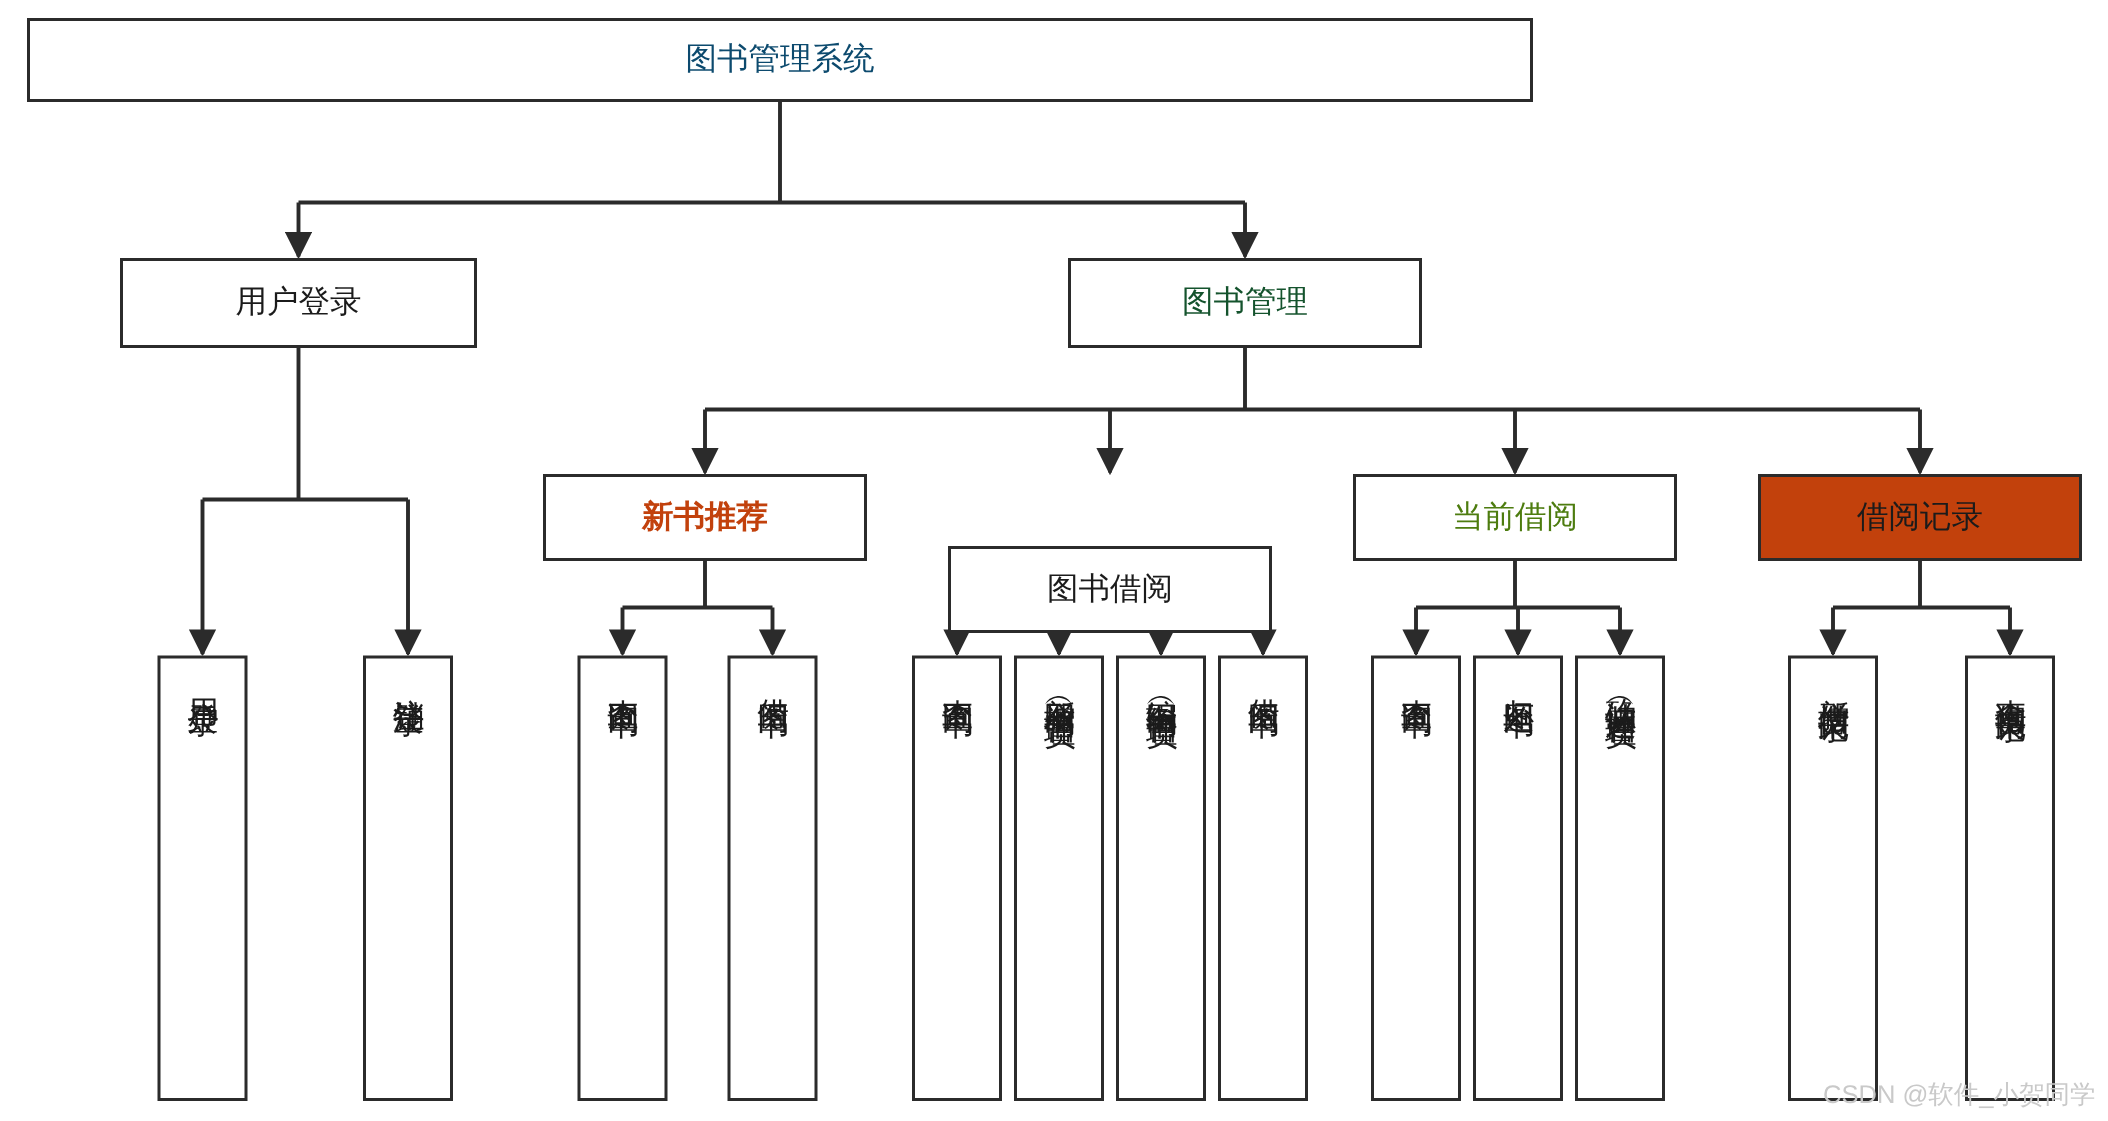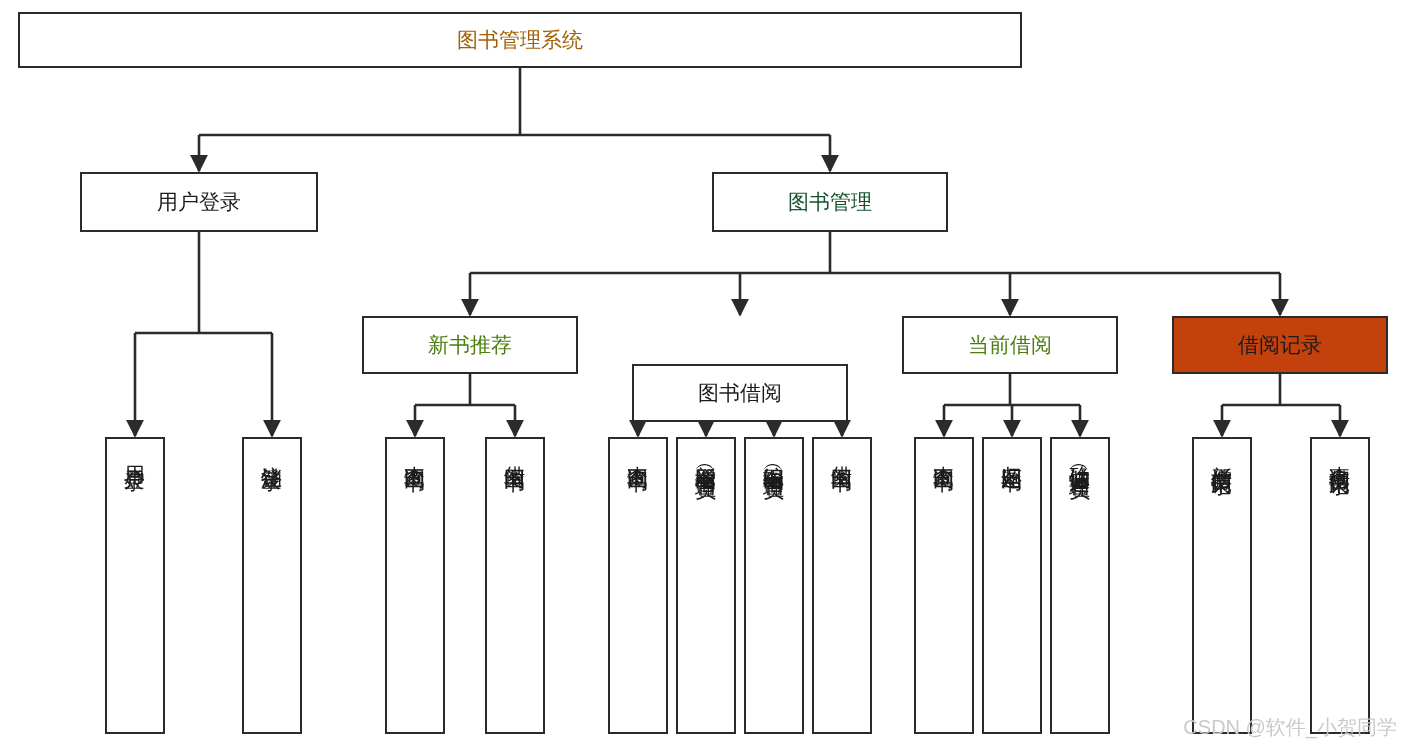--- a/index.html
+++ b/index.html
@@ -55,21 +55,21 @@
     text-orientation: upright;
     font-size: 21px;
     letter-spacing: 2px;
     line-height: 1.0;
     white-space: nowrap;
   }
   #watermark {
     position: absolute;
     right: 8px;
     bottom: 6px;
-    font-size: 20px;
+    font-size: 17px;
     color: #c9c9c9;
     z-index: 5;
     white-space: nowrap;
     user-select: none;
   }
 </style>
 </head>
 <body>
 
 <div id="diagram-root">
@@ -111,30 +111,30 @@
         <line x1="1012" y1="405" x2="1012" y2="436" marker-end="url(#arrowhead)"></line>
         <line x1="1080" y1="405" x2="1080" y2="436" marker-end="url(#arrowhead)"></line>
         <line x1="1280" y1="374" x2="1280" y2="405"></line>
         <line x1="1222" y1="405" x2="1340" y2="405"></line>
         <line x1="1222" y1="405" x2="1222" y2="436" marker-end="url(#arrowhead)"></line>
         <line x1="1340" y1="405" x2="1340" y2="436" marker-end="url(#arrowhead)"></line>
       </g>
   </svg>
 
   <div id="node-layer">
-      <div class="node horizontal" style="left: 18px; top: 12px; width: 1004px; height: 56px; border-color: rgb(43, 43, 43); background: rgb(255, 255, 255); color: #a16207;">
+      <div class="node horizontal" style="left: 18px; top: 12px; width: 1004px; height: 56px; border-color: rgb(43, 43, 43); background: rgb(255, 255, 255); color: #0c4a6e;">
         <span class="node-label">图书管理系统</span>
       </div>
       <div class="node horizontal" style="left: 80px; top: 172px; width: 238px; height: 60px; border-color: rgb(43, 43, 43); background: rgb(255, 255, 255); color: rgb(27, 27, 27);">
         <span class="node-label">用户登录</span>
       </div>
       <div class="node horizontal" style="left: 712px; top: 172px; width: 236px; height: 60px; border-color: rgb(43, 43, 43); background: rgb(255, 255, 255); color: #14532d;">
         <span class="node-label">图书管理</span>
       </div>
-      <div class="node horizontal" style="left: 362px; top: 316px; width: 216px; height: 58px; border-color: rgb(43, 43, 43); background: rgb(255, 255, 255); color: #4d7c0f;">
+      <div class="node horizontal" style="left: 362px; top: 316px; width: 216px; height: 58px; border-color: rgb(43, 43, 43); background: rgb(255, 255, 255); color: #c2410c; font-weight: bold;">
         <span class="node-label">新书推荐</span>
       </div>
       <div class="node horizontal" style="left: 632px; top: 316px; width: 216px; height: 58px; border-color: rgb(43, 43, 43); background: rgb(255, 255, 255); color: rgb(27, 27, 27); margin-top: 48px;">
         <span class="node-label">图书借阅</span>
       </div>
       <div class="node horizontal" style="left: 902px; top: 316px; width: 216px; height: 58px; border-color: rgb(43, 43, 43); background: rgb(255, 255, 255); color: #4d7c0f;">
         <span class="node-label">当前借阅</span>
       </div>
       <div class="node horizontal" style="left: 1172px; top: 316px; width: 216px; height: 58px; border-color: rgb(43, 43, 43); background: #c2410c; color: rgb(27, 27, 27);">
         <span class="node-label">借阅记录</span>

